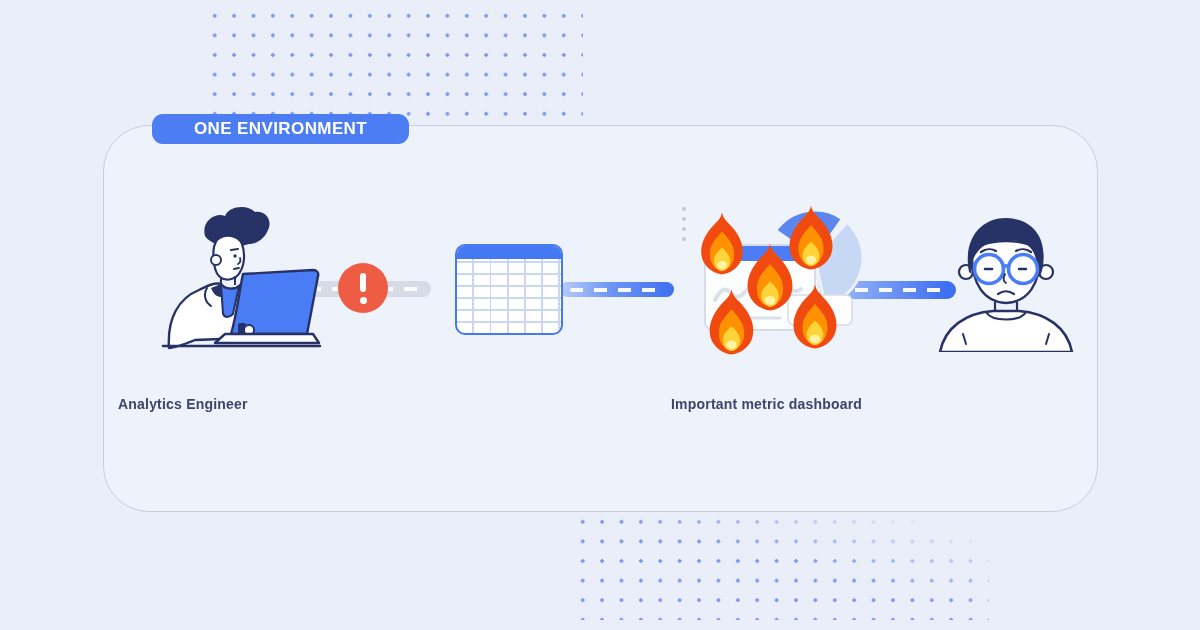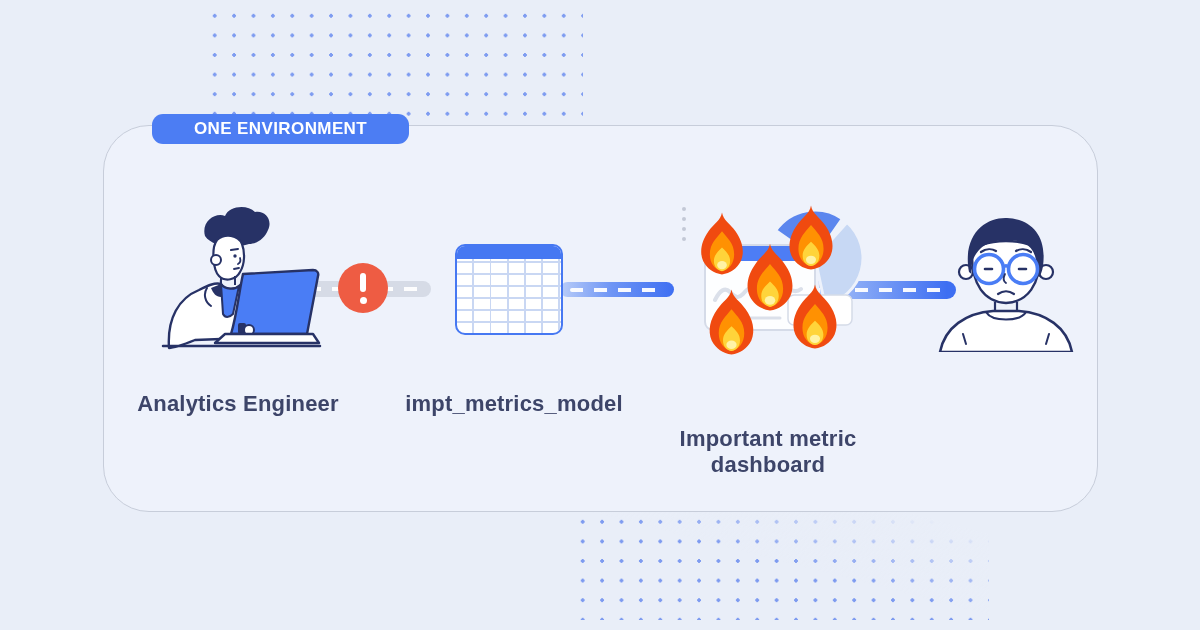--- a/index.html
+++ b/index.html
@@ -78,26 +78,26 @@
   
   .dashboard{position:absolute;left:670px;top:195px;width:200px;height:170px;}
   .fire{position:absolute;}
 
   
   .engineer{position:absolute;left:155px;top:200px;width:170px;height:150px;}
   .cfo{position:absolute;left:936px;top:206px;width:140px;height:146px;}
 
   
   .node-label{
-    position:absolute;color:#3d4569;font-size:22px;font-weight:600;
-    text-align:center;line-height:26px;letter-spacing:.2px;
+    position:absolute;color:#3d4569;font-size:14px;font-weight:600;
+    line-height:26px;letter-spacing:.2px;
   }
   .lbl-engineer{left:118px;top:391px;width:240px;}
   .lbl-model{left:394px;top:391px;width:240px;}
-  .lbl-dashboard{left:671px;top:391px;width:194px;margin-top:35px;}
+  .lbl-dashboard{left:671px;top:391px;width:194px;}
   .lbl-cfo{left:902px;top:393px;width:200px;}
 
   .hidden-defs{position:absolute;width:0;height:0;overflow:hidden;}
 </style>
 </head>
 <body>
 
 <div class="canvas">
 
   <div class="dots dots-top"></div>
@@ -239,16 +239,15 @@
     <path d="M4,146 C9,121 30,107 57,105 L83,105 C110,107 131,121 136,146 Z" fill="#ffffff" stroke="#273266" stroke-width="2.5" stroke-linejoin="round"></path>
     <path d="M50,106 C56,116 84,116 90,106" stroke="#273266" stroke-width="2.2" fill="none"></path>
     <path d="M27,128 L30,138 M113,128 L110,138" stroke="#273266" stroke-width="2" stroke-linecap="round"></path>
   </svg>
 
   <div class="badge">
     <span>ONE ENVIRONMENT</span>
   </div>
 
   <div class="node-label lbl-engineer">Analytics Engineer</div>
-  <div class="node-label lbl-model">impt_metrics_model</div>
   <div class="node-label lbl-dashboard">Important metric dashboard</div>
 
 </div>
 
 </body></html>

